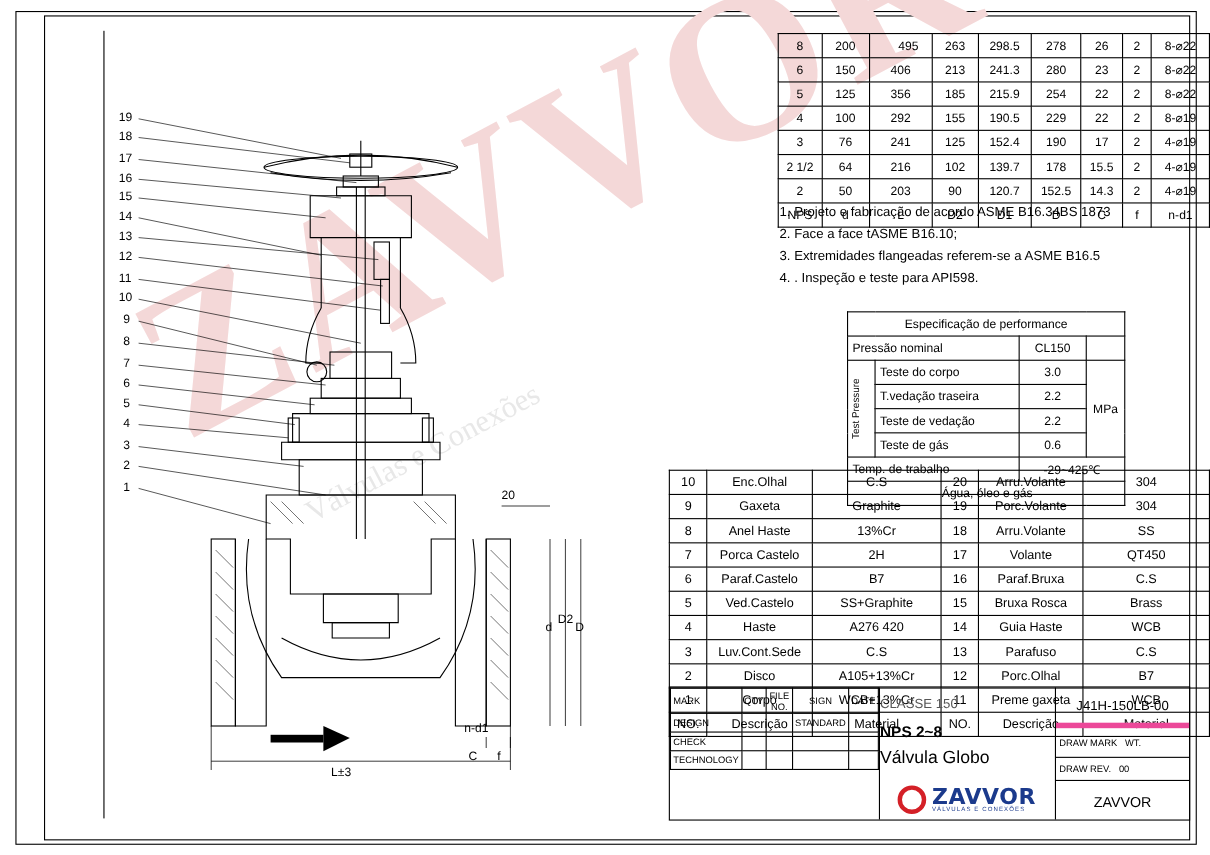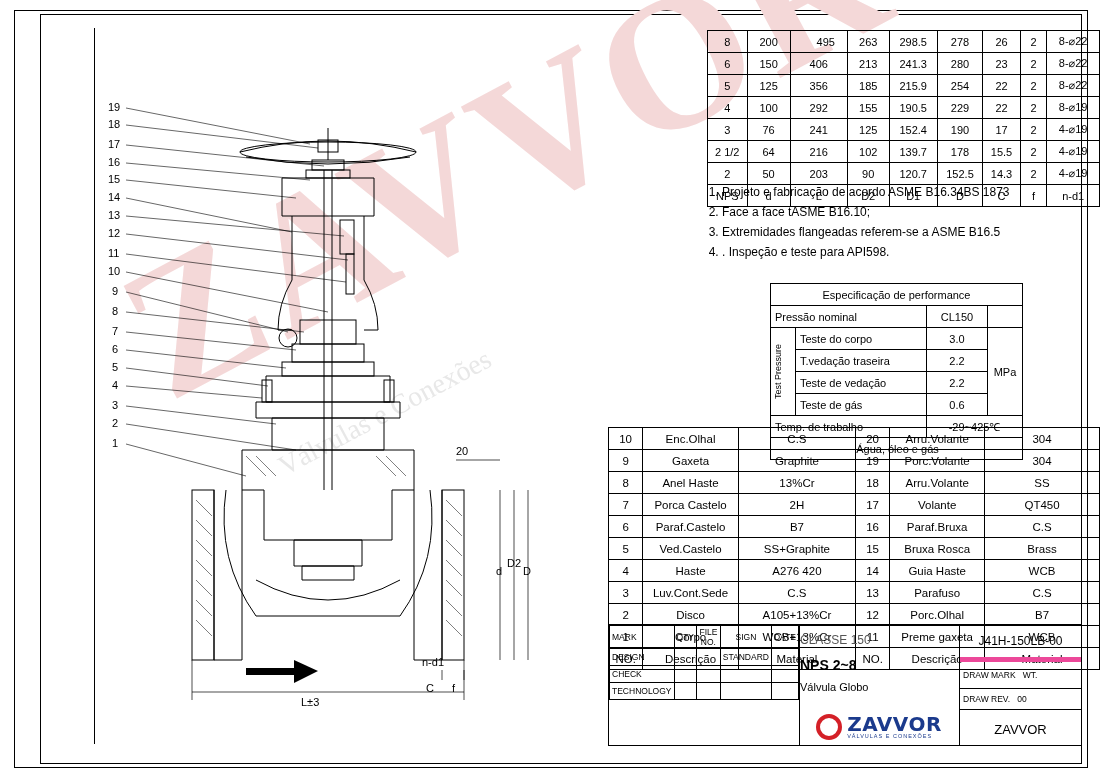--- a/index.html
+++ b/index.html
@@ -53,21 +53,21 @@
 
   
   #title{position:absolute;left:608px;top:624px;width:472px;height:120px;border:1px solid #000;}
   #tbLeft{position:absolute;left:0;top:0;width:190px;height:120px;}
   #tbLeft table{width:190px;}
   #tbLeft td{font-size:8.5px;height:14px;}
   #tbLeft td.lab{width:34px;text-align:left;padding-left:2px;}
   #tbMid{position:absolute;left:190px;top:0;width:160px;height:120px;border-left:1px solid #000;box-sizing:border-box;text-align:left;font-size:12px;color:#333;}
   #tbMid .cl{margin-top:8px;color:#555;}
   #tbMid .nps{margin-top:10px;font-size:14px;color:#000;font-weight:bold;}
-  #tbMid .vg{margin-top:8px;font-size:11px;color:#000;}
+  #tbMid .vg{margin-top:8px;font-size:16px;color:#000;}
   #tbRight{position:absolute;left:350px;top:0;width:122px;height:120px;border-left:1px solid #000;box-sizing:border-box;}
   #tbRight .code{height:32px;line-height:32px;text-align:center;font-size:12px;border-bottom:5px solid #ec4899;}
   #tbRight .r2{height:26px;line-height:26px;font-size:8.5px;border-bottom:1px solid #000;padding-left:3px;}
   #tbRight .r3{height:20px;line-height:20px;font-size:8.5px;border-bottom:1px solid #000;padding-left:3px;}
   #tbRight .r4{height:40px;line-height:40px;text-align:center;font-size:13px;}
   .logoBox{position:absolute;left:190px;top:84px;width:160px;height:36px;display:flex;align-items:center;justify-content:center;}
   .logo-swirl{width:26px;height:26px;border-radius:50%;border:4px solid #d42027;margin-right:5px;box-sizing:border-box;}
   .logo-text{font-size:20px;font-weight:bold;color:#1b3a8c;letter-spacing:0.5px;font-family:"DejaVu Sans",sans-serif;line-height:18px;}
   .logo-sub{font-size:5.5px;color:#1b3a8c;letter-spacing:1px;}
 

